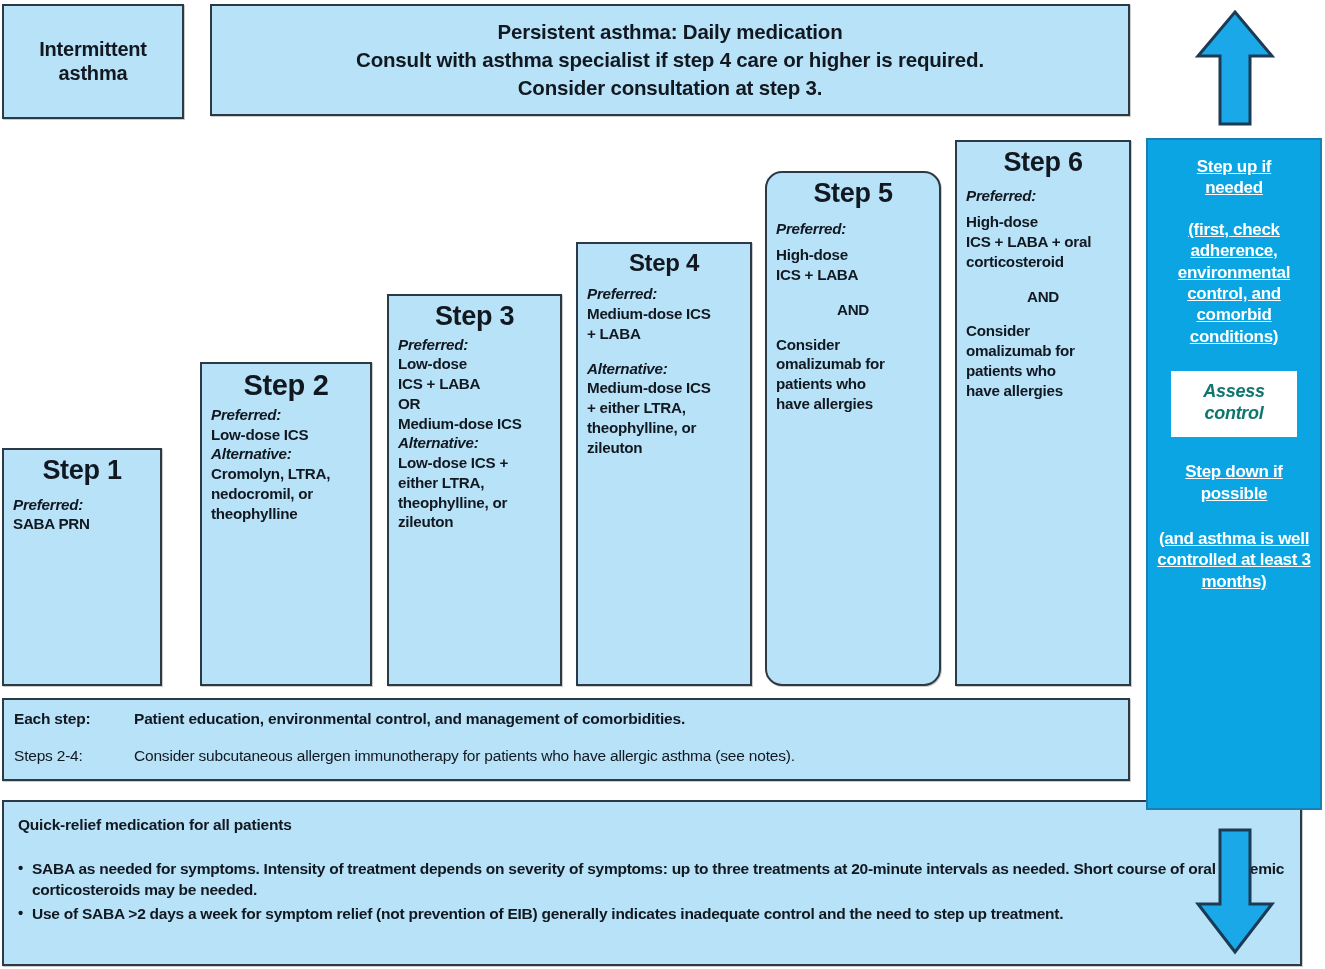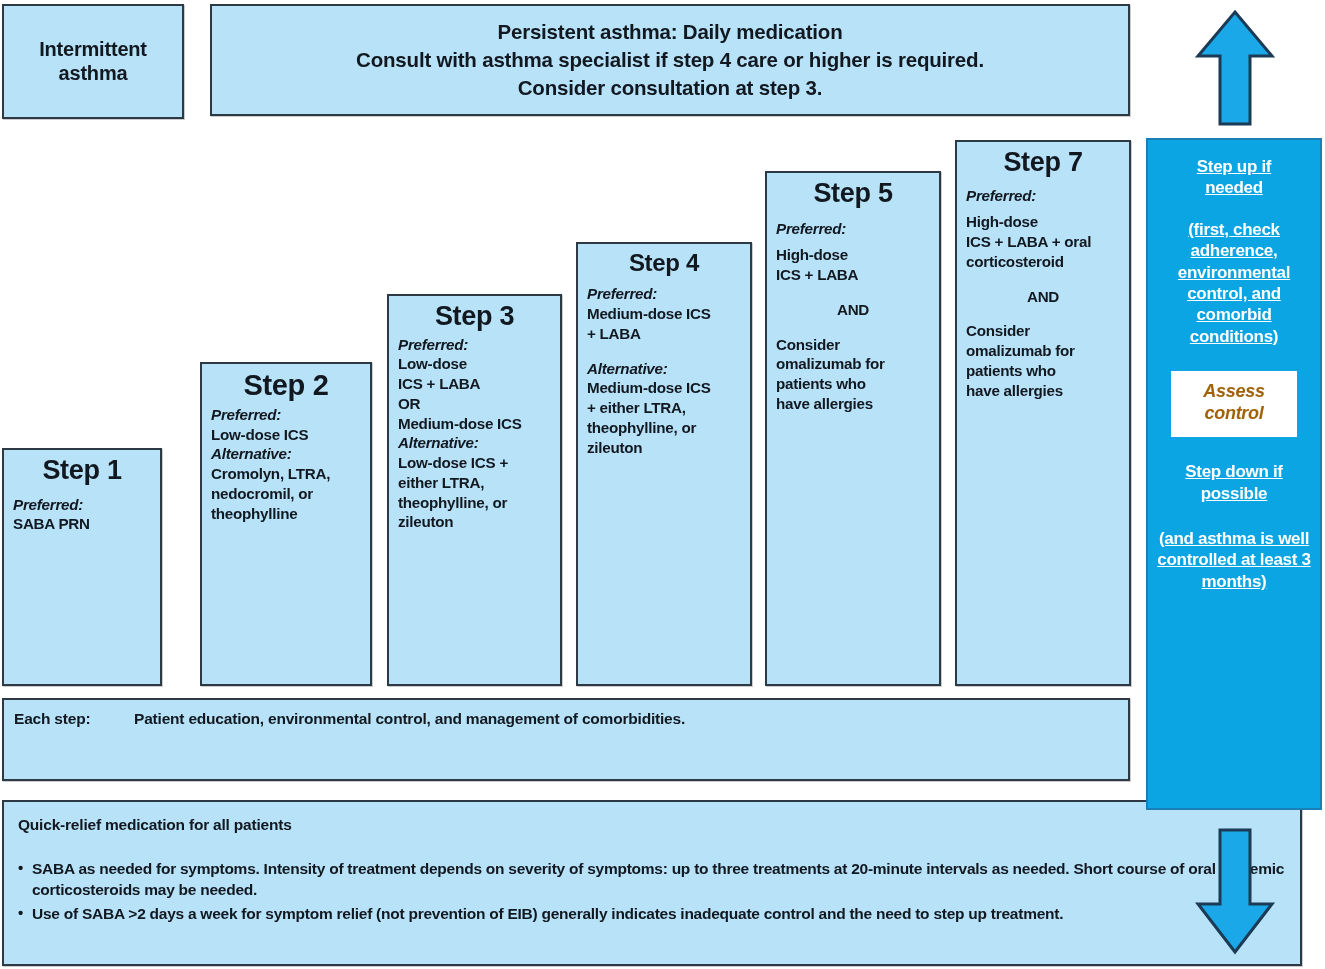--- a/index.html
+++ b/index.html
@@ -90,21 +90,21 @@
     font-weight: bold;
   }
   .spacer-sm { height: 7px; }
   .spacer-md { height: 15px; }
   .center { text-align: center; }
 
   #step1 { left: 2px;   top: 448px; width: 160px; height: 238px; }
   #step2 { left: 200px; top: 362px; width: 172px; height: 324px; }
   #step3 { left: 387px; top: 294px; width: 175px; height: 392px; }
   #step4 { left: 576px; top: 242px; width: 176px; height: 444px; }
-  #step5 { left: 765px; top: 171px; width: 176px; height: 515px; }
+  #step5 { left: 765px; top: 171px; width: 176px; height: 515px; border-radius: 17px; }
   #step6 { left: 955px; top: 140px; width: 176px; height: 546px; }
 
   #step1 .step-title { font-size: 27px; margin-bottom: 9px; }
   #step2 .step-title { font-size: 29px; margin-bottom: 3px; }
   #step3 .step-title { font-size: 27px; margin-bottom: 3px; }
   #step4 .step-title { font-size: 24px; margin-bottom: 8px; }
   #step5 .step-title { font-size: 27px; margin-bottom: 10px; }
   #step6 .step-title { font-size: 27px; margin-bottom: 8px; }
 
   
@@ -180,21 +180,21 @@
     text-decoration: underline;
   }
   .cp-text {
     font-size: 17px;
     font-weight: bold;
     line-height: 1.26;
     letter-spacing: -0.3px;
   }
   #assess {
     background: #ffffff;
-    color: #a16207;
+    color: #0f766e;
     border: 1px solid #ffffff;
     width: 124px;
     padding: 9px 0 11px 0;
     margin: 24px 0 24px 0;
     font-size: 18px;
     font-style: italic;
     font-weight: bold;
     line-height: 1.22;
     letter-spacing: -0.3px;
   }
@@ -290,41 +290,45 @@
       <div class="center">AND</div>
       <div class="spacer-md"></div>
       <div>Consider</div>
       <div>omalizumab for</div>
       <div>patients who</div>
       <div>have allergies</div>
     </div>
   </div>
 
   <div class="box step" id="step6">
-    <div class="step-title">Step 7</div>
+    <div class="step-title">Step 6</div>
     <div class="step-body">
       <div class="lbl">Preferred:</div>
       <div class="spacer-sm"></div>
       <div>High-dose</div>
       <div>ICS + LABA + oral</div>
       <div>corticosteroid</div>
       <div class="spacer-md"></div>
       <div class="center">AND</div>
       <div class="spacer-md"></div>
       <div>Consider</div>
       <div>omalizumab for</div>
       <div>patients who</div>
       <div>have allergies</div>
     </div>
   </div>
 
   <div class="box" id="eachstep">
     <div class="es-row bold">
       <div class="es-key">Each step:</div>
       <div class="es-val">Patient education, environmental control, and management of comorbidities.</div>
+    </div>
+    <div class="es-row plain">
+      <div class="es-key">Steps 2-4:</div>
+      <div class="es-val">Consider subcutaneous allergen immunotherapy for patients who have allergic asthma (see notes).</div>
     </div>
   </div>
 
   <div class="box" id="quickrelief">
     <div id="qr-title">Quick-relief medication for all patients</div>
     <div class="qr-item">
       <div class="qr-bullet">•</div>
       <div class="qr-text">SABA as needed for symptoms. Intensity of treatment depends on severity of symptoms: up to three treatments at 20-minute intervals as needed. Short course of oral systemic corticosteroids may be needed.</div>
     </div>
     <div class="qr-item">

